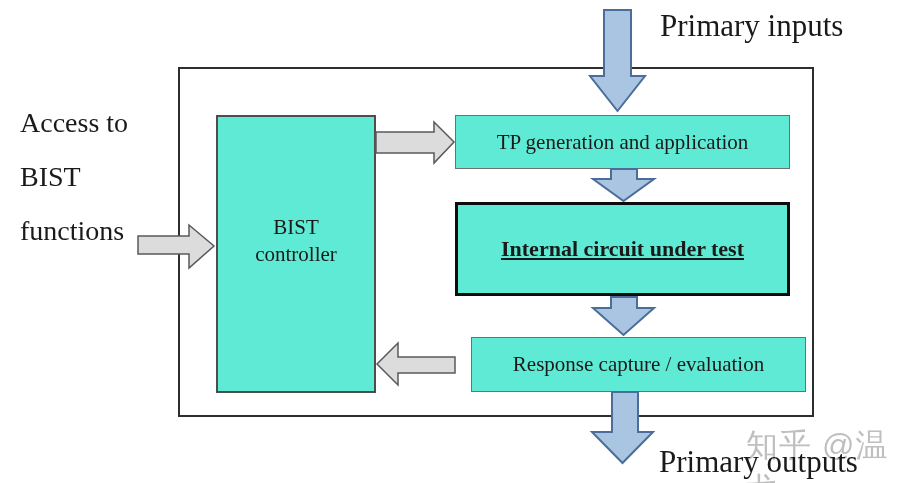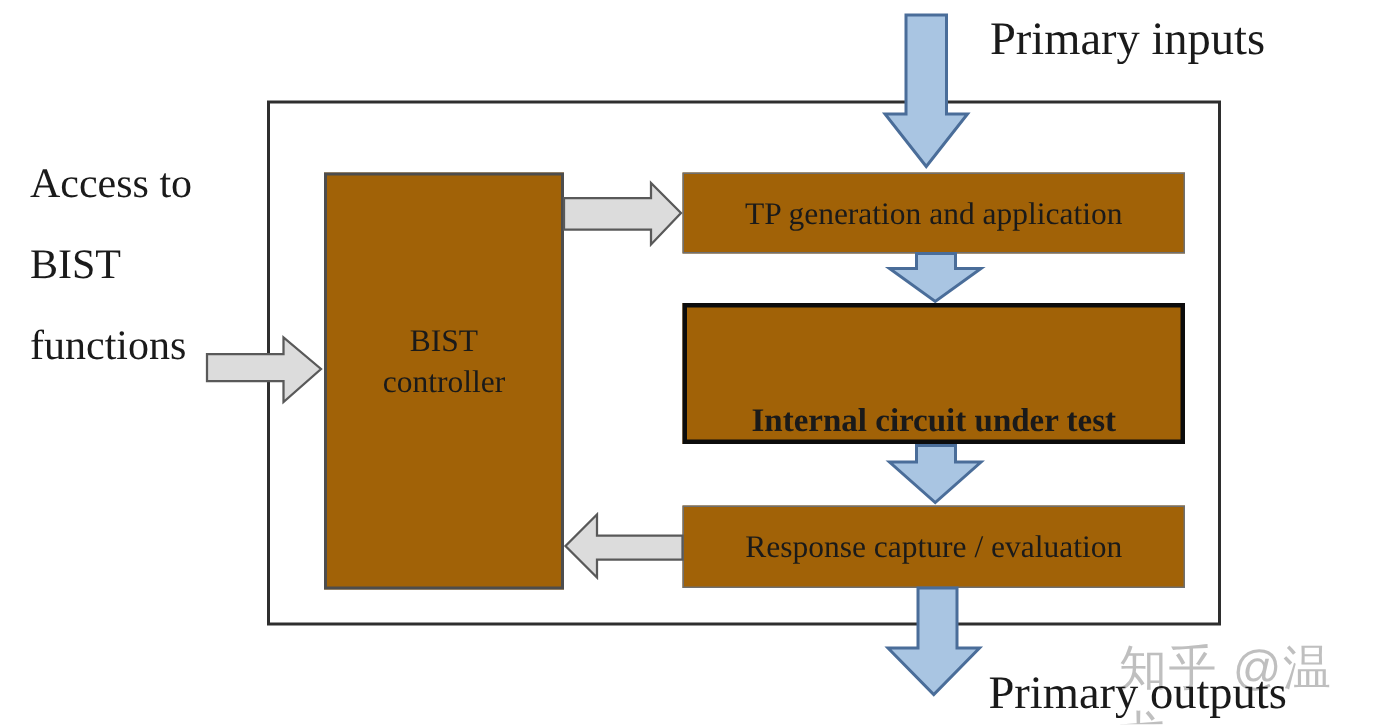--- a/index.html
+++ b/index.html
@@ -1,28 +1,28 @@
 <!DOCTYPE html>
 <html><head>
 <meta charset="utf-8">
 <style>
   html,body{margin:0;padding:0;background:#ffffff;}
   .canvas{
     position:relative;width:921px;height:483px;background:#ffffff;overflow:hidden;
     font-family:"Liberation Serif","DejaVu Serif",serif;color:#1a1a1a;
   }
-  .box{position:absolute;background:#a16207;box-sizing:border-box;z-index:1;}
+  .box{position:absolute;background:#5eead4;box-sizing:border-box;z-index:1;}
   .outer-box{left:178px;top:67px;width:636px;height:350px;border:2px solid #2e2e2e;background:transparent;}
   .bist-box{left:216px;top:115px;width:160px;height:278px;border:2px solid #4d4d4d;
     text-align:center;font-size:21px;line-height:27px;padding-top:97px;white-space:pre-line;}
   .tp-box{left:455px;top:115px;width:335px;height:54px;border:1px solid #6f6f6f;
     display:flex;align-items:center;justify-content:center;font-size:21px;}
   .ic-box{left:455px;top:202px;width:335px;height:94px;border:3px solid #0c0c0c;
-    display:flex;align-items:flex-end;justify-content:center;font-size:22px;font-weight:bold;}
-  .rc-box{left:455px;top:337px;width:335px;height:55px;border:1px solid #6f6f6f;
+    display:flex;align-items:center;justify-content:center;font-size:22px;font-weight:bold;text-decoration:underline;}
+  .rc-box{left:471px;top:337px;width:335px;height:55px;border:1px solid #6f6f6f;
     display:flex;align-items:center;justify-content:center;font-size:21px;}
   .arrow-layer{position:absolute;left:0;top:0;z-index:2;}
   .arrow-blue{fill:#A9C5E2;stroke:#4A6D99;stroke-width:2;stroke-linejoin:miter;}
   .arrow-gray{fill:#DCDCDC;stroke:#595959;stroke-width:1.5;stroke-linejoin:miter;}
   .label{position:absolute;z-index:3;}
   .access-label{left:20px;top:96px;width:170px;font-size:28px;line-height:54px;white-space:pre-line;}
   .primary-inputs-label{left:660px;top:8px;font-size:31px;}
   .primary-outputs-label{left:659px;top:444px;font-size:31px;}
   .watermark{left:746px;top:424px;font-size:32px;letter-spacing:1px;z-index:4;
     color:rgba(170,170,170,0.75);mix-blend-mode:multiply;

